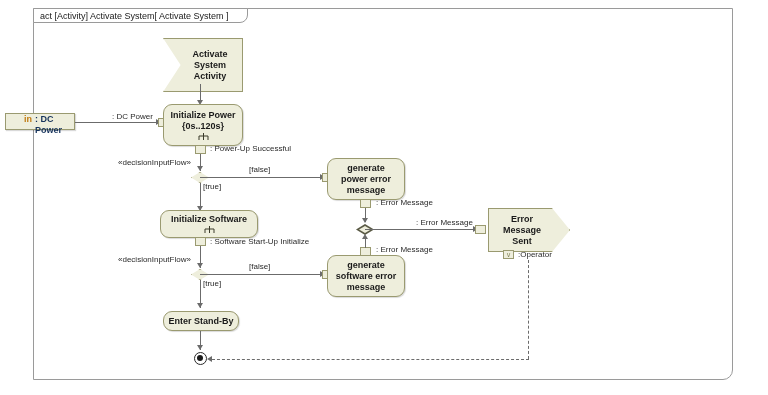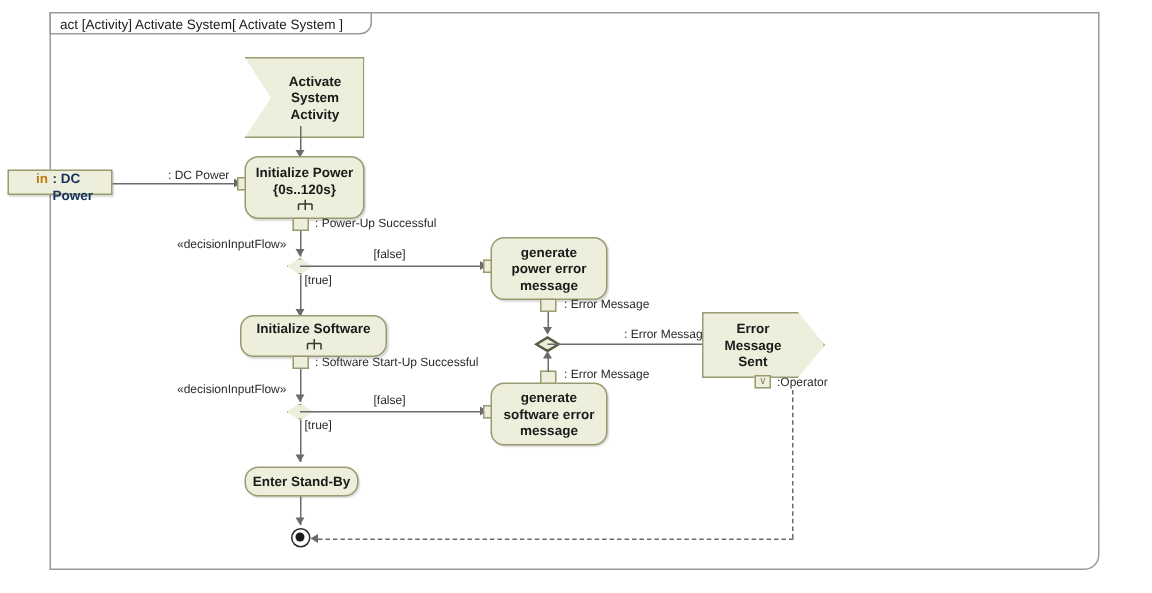--- a/index.html
+++ b/index.html
@@ -330,21 +330,21 @@
   <div class="edge v" style="left:365px; top:208px; height:14px;"></div>
   <div class="arrow-down" style="left:362px; top:218px;"></div>
 
   <div class="diamond-merge" style="left:356px; top:224px;"></div>
 
   <div class="edge h" style="left:365px; top:229px; width:111px;"></div>
   <div class="arrow-right" style="left:473px; top:226px;"></div>
   <div class="lbl" style="left:416px; top:218px;">: Error Message</div>
   <div class="pin" style="left:475px; top:225px;"></div>
 
-  <div class="send-signal" style="left:468px; top:208px; width:82px; height:44px;">
+  <div class="send-signal" style="left:488px; top:208px; width:82px; height:44px;">
     <div>
       <div>Error</div>
       <div>Message</div>
       <div>Sent</div>
     </div>
   </div>
   <div class="pin-check" style="left:503px; top:250px;">∨</div>
   <div class="lbl" style="left:518px; top:250px;">:Operator</div>
 
   <div class="dashed-v" style="left:528px; top:260px; height:99px;"></div>
@@ -352,21 +352,21 @@
   <div class="arrow-left" style="left:207px; top:356px;"></div>
 
   <div class="node action" style="left:160px; top:210px; width:98px; height:28px;">
     <div>Initialize Software</div>
     <svg class="rake" width="11" height="8" viewBox="0 0 11 8">
       <path d="M5.5 0 V3 M1 3 H10 M1 3 V7 M5.5 3 V7 M10 3 V7" stroke="#3a3a2a" stroke-width="1" fill="none"></path>
     </svg>
   </div>
 
   <div class="pin" style="left:195px; top:237px;"></div>
-  <div class="lbl" style="left:210px; top:237px;">: Software Start-Up Successful</div>
+  <div class="lbl" style="left:210px; top:237px;">: Software Start-Up Initialize</div>
 
   <div class="edge v" style="left:200px; top:246px; height:22px;"></div>
   <div class="arrow-down" style="left:197px; top:263px;"></div>
 
   <div class="lbl lbl-stereo" style="left:118px; top:255px;">«decisionInputFlow»</div>
 
   <div class="diamond" style="left:191px; top:269px;"></div>
 
   <div class="edge h" style="left:200px; top:274px; width:123px;"></div>
   <div class="arrow-right" style="left:320px; top:271px;"></div>

